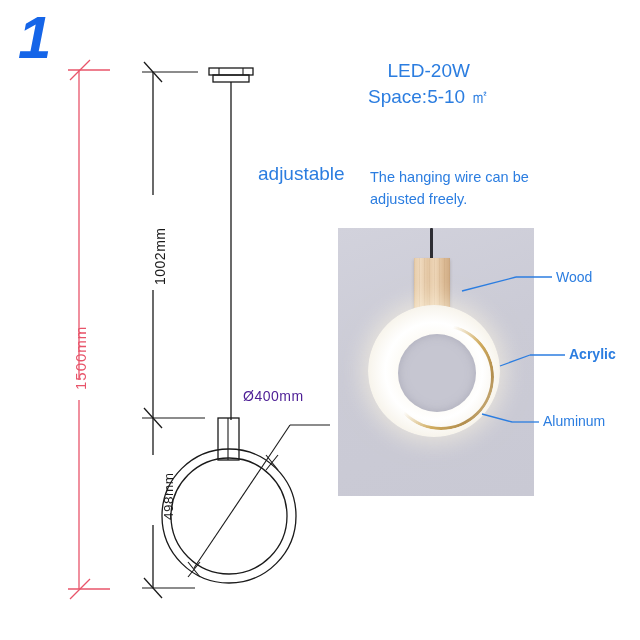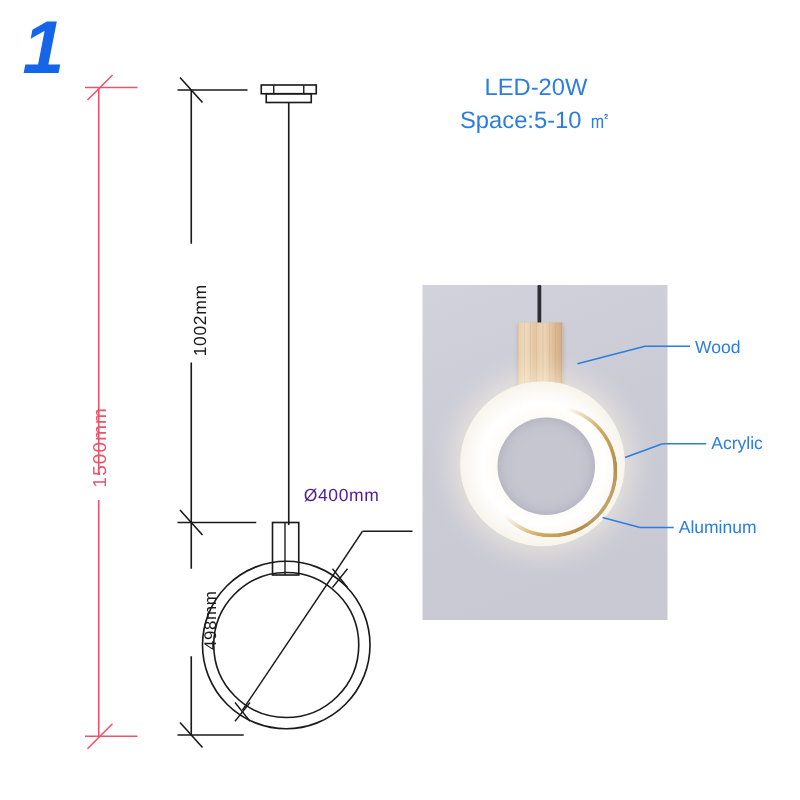--- a/index.html
+++ b/index.html
@@ -37,21 +37,21 @@
     left:370px;top:166px;
     color:#2b7de0;font-size:14.5px;line-height:22px;
     width:175px;white-space:pre-line;
   }
 
   
   .callout-label{
     color:#2b7de0;font-size:14px;line-height:20px;
   }
   #label-wood{left:556px;top:267px;}
-  #label-acrylic{left:569px;top:344px;}
+  #label-acrylic{left:569px;top:344px;font-weight:bold;}
   #label-aluminum{left:543px;top:411px;}
 
   
   #product-photo{
     left:338px;top:228px;width:196px;height:268px;
     background:linear-gradient(160deg,#d2d2dc 0%,#cbcbd6 45%,#c9c9d4 100%);
     overflow:hidden;
   }
   #photo-wire{
     left:92px;top:0px;width:3px;height:32px;
@@ -121,21 +121,24 @@
 </head>
 <body>
 
 <div class="stage">
 
   <div class="abs" id="step-number">1</div>
 
   <div class="abs blue-head" id="spec-block">LED-20W
 Space:5-10 ㎡</div>
 
-
+  <div class="abs" id="adjustable-label">adjustable</div>
+
+  <div class="abs" id="wire-note">The hanging wire can be
+adjusted freely.</div>
 
   <div class="abs" id="product-photo">
     <div class="abs" id="photo-wire"></div>
     <div class="abs" id="wood-block"></div>
     <div class="abs" id="acrylic-ring"></div>
     <div class="abs" id="ring-hole"></div>
     <div class="abs" id="aluminum-rim"></div>
   </div>
 
   <div class="abs callout-label" id="label-wood">Wood</div>

